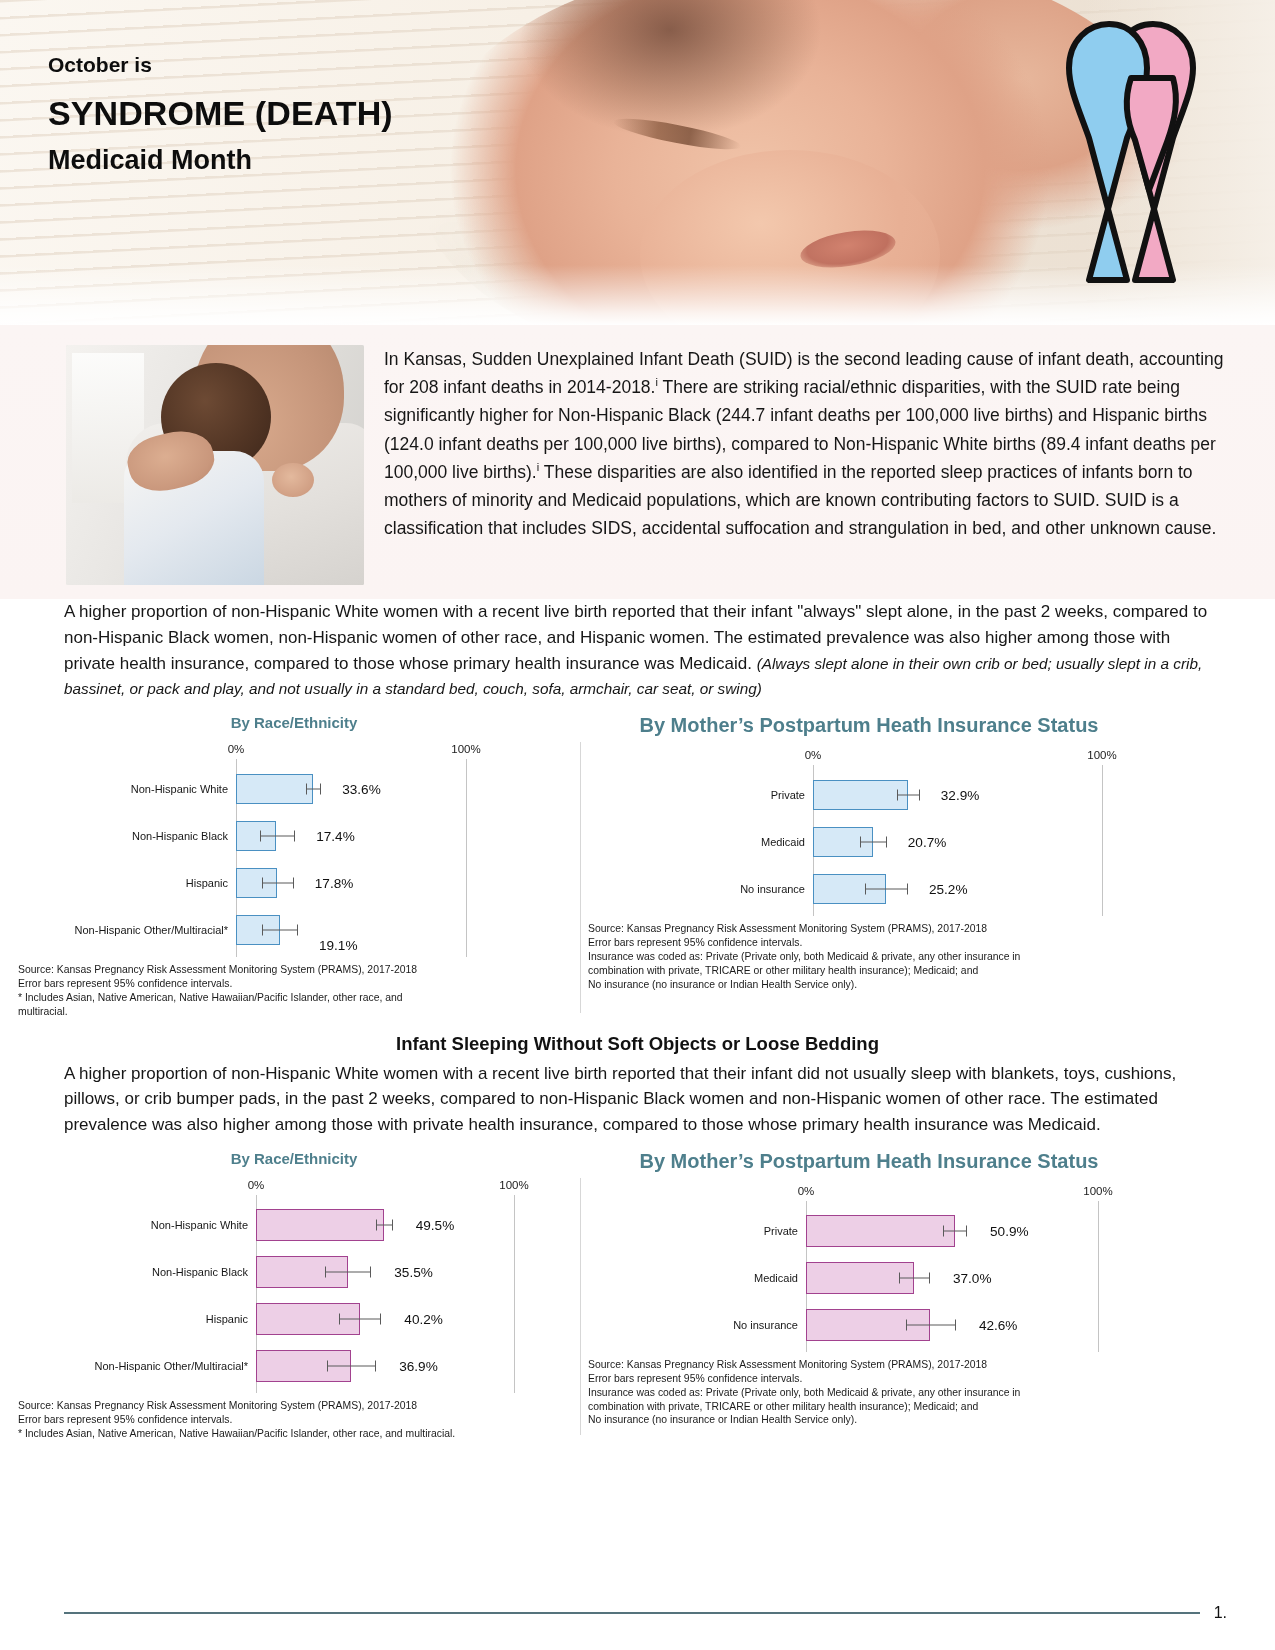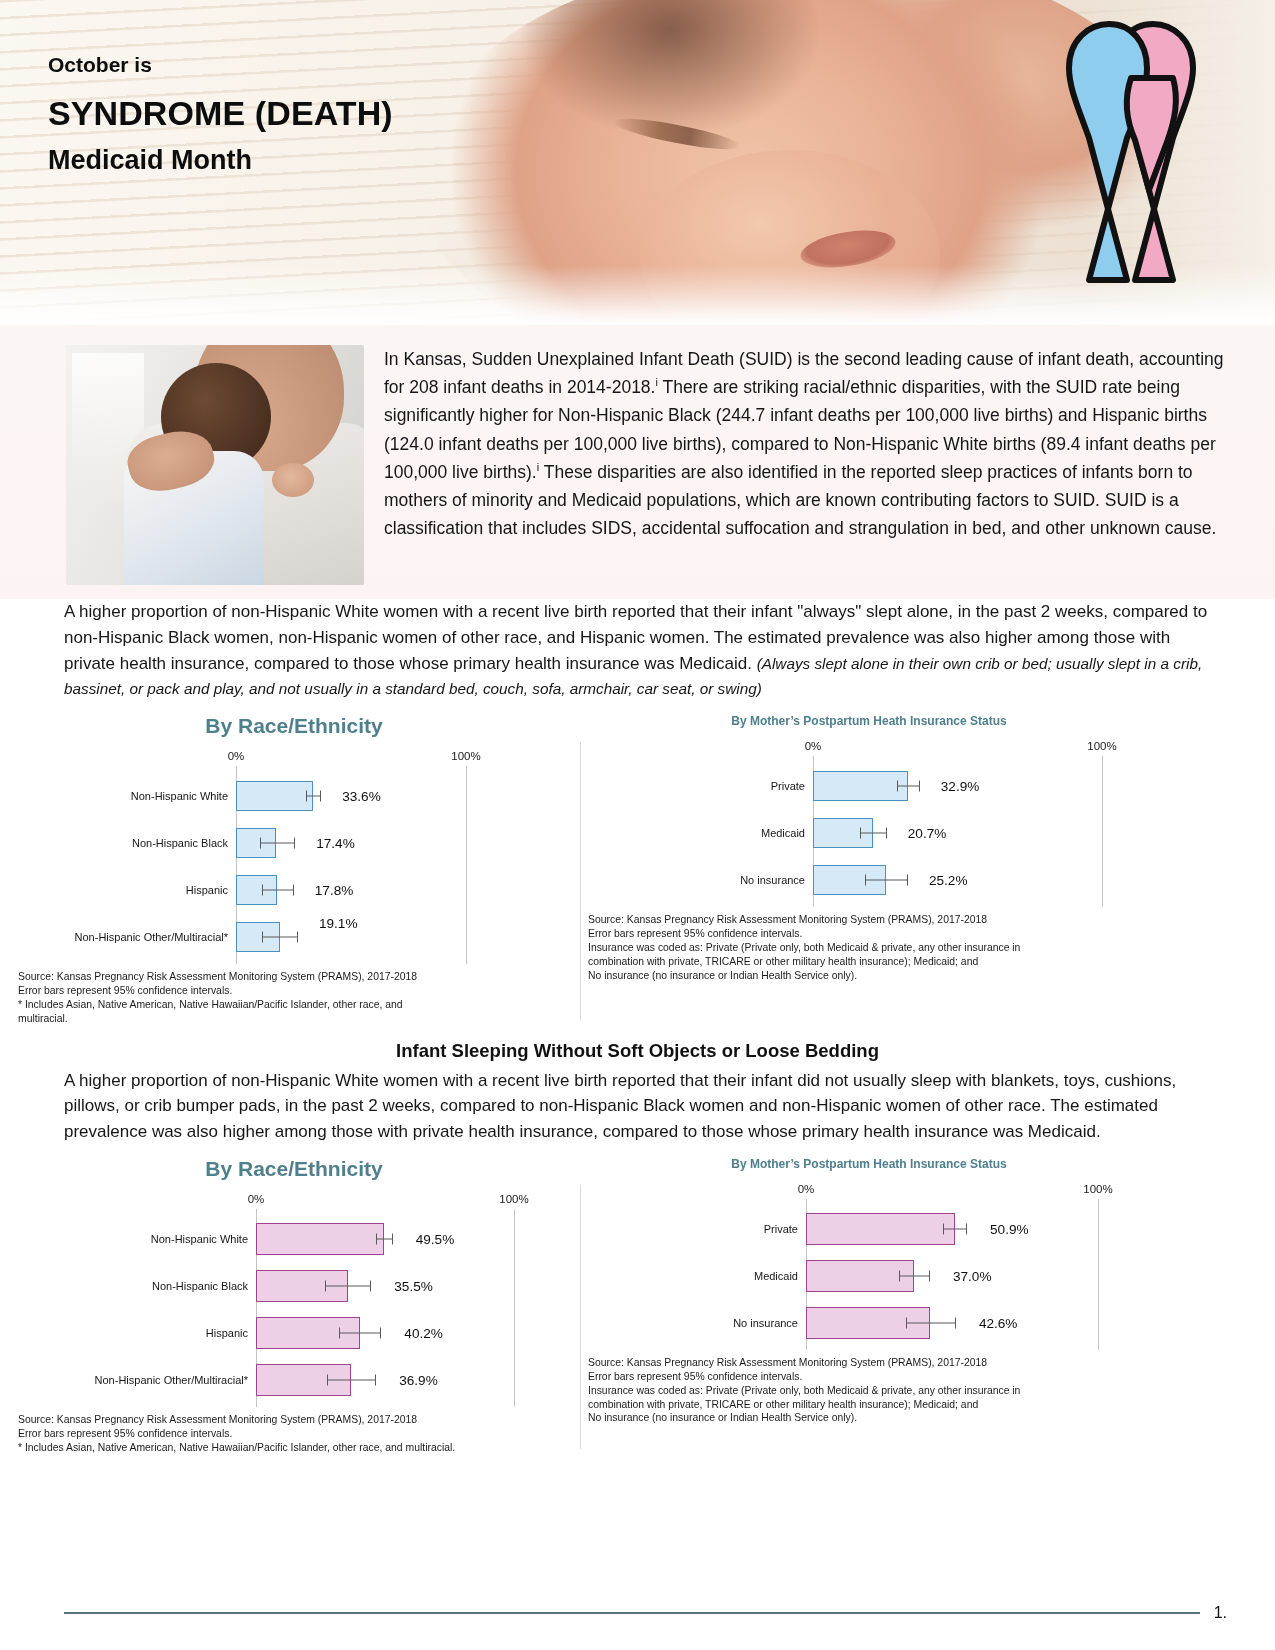--- a/index.html
+++ b/index.html
@@ -226,24 +226,24 @@
     position: absolute;
     top: 34px; bottom: 6px;
     left: 580px;
     width: 1px;
     background: #d7d7d7;
   }
   .chart-title {
     text-align: center;
     color: #4e7f8c;
     font-weight: bold;
-    font-size: 21px;
+    font-size: 15px;
     margin-bottom: 12px;
   }
-  .chart-title.small { font-size: 12px; }
+  .chart-title.small { font-size: 20px; }
 
   .axis-row {
     position: relative;
     height: 16px;
     font-size: 11.5px;
     color: #1c1c1c;
   }
   .axis-zero { position: absolute; transform: translateX(-50%); }
   .axis-max  { position: absolute; transform: translateX(-50%); }
 
@@ -405,21 +405,21 @@
         <div class="bar blue" style="left: 218px; top: 108.5px; width: 40.94px; height: 30px;"></div>
         <div class="errbar" style="left: 243.99px; width: 30.82px; top: 123.5px;"></div>
         <div class="errcap" style="left: 243.99px; top: 123.5px;"></div>
         <div class="errcap" style="left: 274.81px; top: 123.5px;"></div>
         <div class="bar-value" style="left: 296.81px; top: 123.5px;">17.8%</div>
         <div class="bar-label" style="top: 170.5px; right: 0px; left: 0px; width: 210px;">Non-Hispanic Other/Multiracial*</div>
         <div class="bar blue" style="left: 218px; top: 155.5px; width: 43.93px; height: 30px;"></div>
         <div class="errbar" style="left: 244.45px; width: 34.5px; top: 170.5px;"></div>
         <div class="errcap" style="left: 244.45px; top: 170.5px;"></div>
         <div class="errcap" style="left: 278.95px; top: 170.5px;"></div>
-        <div class="bar-value" style="left: 300.95px; top: 157px;">19.1%</div>
+        <div class="bar-value" style="left: 300.95px; top: 186px;">19.1%</div>
       </div>
     <div class="chart-note">Source: Kansas Pregnancy Risk Assessment Monitoring System (PRAMS), 2017-2018
 Error bars represent 95% confidence intervals.
 * Includes Asian, Native American, Native Hawaiian/Pacific Islander, other race, and
   multiracial.</div>
   </div>
 
   <div class="chart-col right">
     <div class="chart-title small">By Mother’s Postpartum Heath Insurance Status</div>
     <div class="axis-row">

